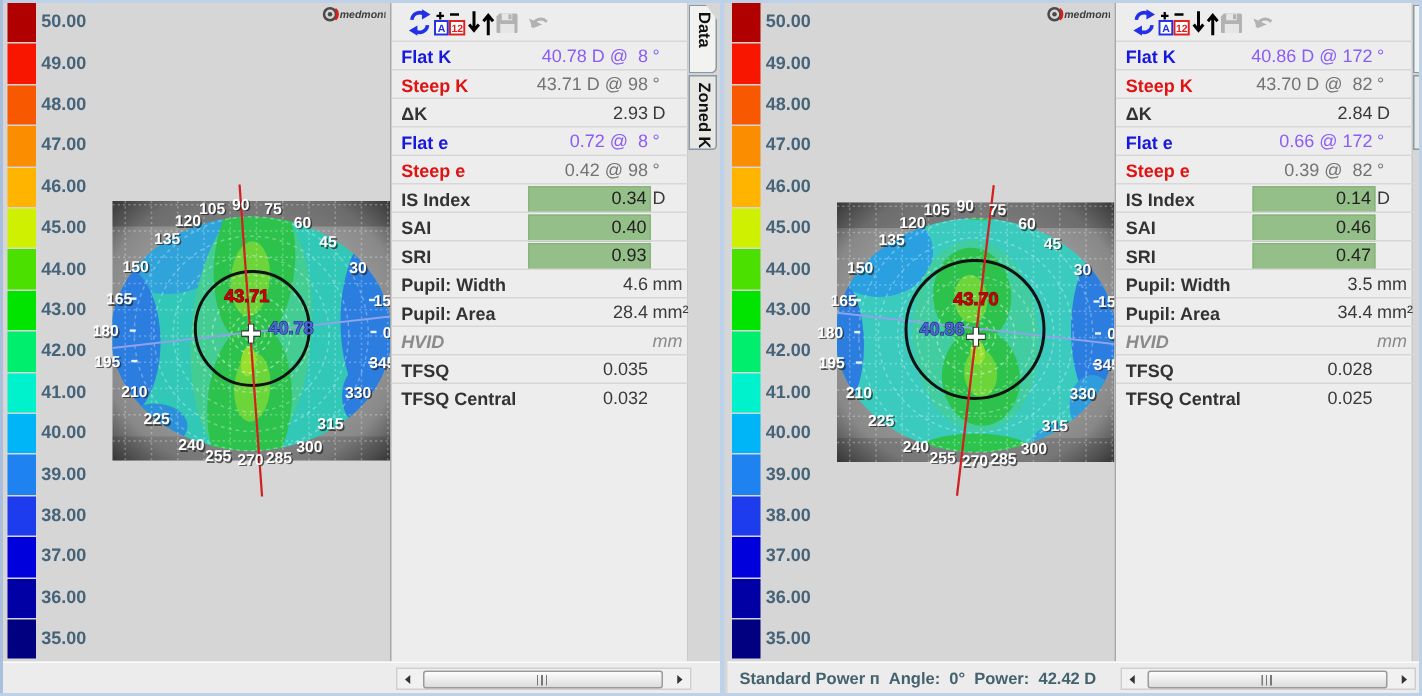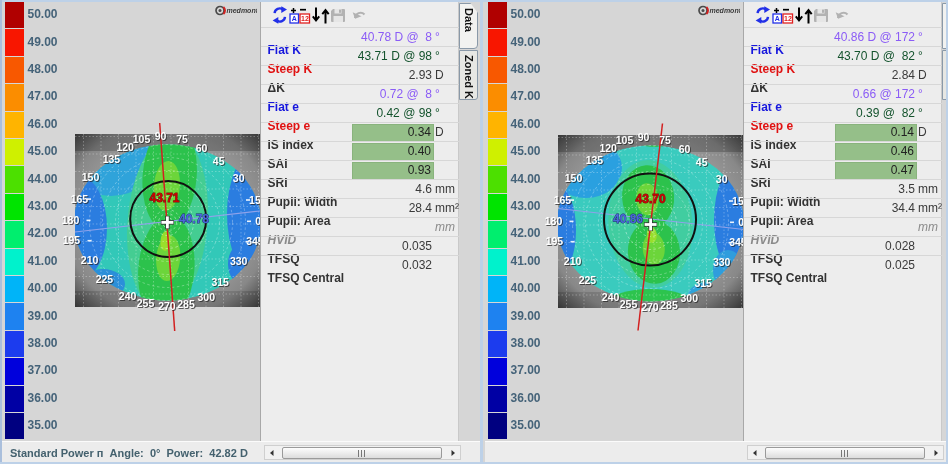--- a/index.html
+++ b/index.html
@@ -7,26 +7,26 @@
 .panel{position:absolute;top:0;width:481px;height:464px;background:#d6d6d6}
 .pL{left:0}.pR{left:483px}
 .blk{position:absolute;left:5px;width:19px;height:26.4px}
 .slab{position:absolute;left:27.5px;font-size:12px;font-weight:bold;color:#456379}
 .photo{position:absolute;left:75px;top:134px;width:185px;height:173px}
 .pR .photo{left:74.5px;top:134.5px}
 .logo{position:absolute;left:215px;top:2px}
 .dpanel{position:absolute;left:260px;top:2px;width:199px;height:439px;background:#ededed;border-left:1px solid #a8a8a8;border-right:1px solid #c9c9c9}
 .tbar{position:absolute;left:11px;top:4px}
 .row{position:absolute;left:0;width:199px;border-top:1px solid #d7d7d7;font-size:12px}
-.lab{position:absolute;left:6.5px;top:15px;font-weight:bold}
+.lab{position:absolute;left:6.5px;top:3px;font-weight:bold}
 .lb{color:#1717dd}.lr{color:#e01212}.ld{color:#333}
 .li{color:#8a8a8a;font-style:italic;font-weight:bold}
 .num{position:absolute;right:28px;top:2px;text-align:right}
 .unit{position:absolute;left:174px;top:2px}
-.vb{color:#8b5cf6}.vr{color:#14532d}.vd{color:#3a3a3a}
+.vb{color:#8b5cf6}.vr{color:#737373}.vd{color:#3a3a3a}
 .vi{color:#8a8a8a;font-style:italic}
 .gcell{position:absolute;left:91px;top:0.5px;width:82px;height:18px;background:#95bf89;border:1px solid #89b37d}
 .gnum{position:absolute;left:91px;width:82px;top:2px;text-align:right;color:#222;padding-right:3px}
 .tabstrip{position:absolute;left:459px;top:0;width:22px;height:440px}
 .tab{position:relative;background:#f2f2f0;border:1px solid #8a99a8;width:19px}
 .tab span{writing-mode:vertical-rl;font-size:11px;font-weight:bold;color:#111;display:block;margin:4px auto 0 3px}
 .tab1{height:46px;top:3px;border-radius:0 0 4px 0;clip-path:polygon(0 0,60% 0,100% 22%,100% 100%,0 100%)}
 .tab2{height:50px;top:4px;background:#e7e7e3;border-radius:0 0 3px 0}
 .status{position:absolute;left:2px;top:441px;width:478px;height:21px;background:#ececec;border-top:1px solid #fbfbfb}
 .stext{position:absolute;left:8px;top:5px;font-size:11px;font-weight:bold;color:#44616e}
@@ -310,21 +310,20 @@
 </div>
 <div class="tabstrip">
 <div class="tab tab1">
         <span>Data</span>
       </div>
 <div class="tab tab2">
         <span>Zoned K</span>
       </div>
 </div>
 <div class="status">
-<span class="stext">Standard Power п&nbsp;&nbsp;Angle:&nbsp;&nbsp;0°&nbsp;&nbsp;Power:&nbsp;&nbsp;42.82 D</span>
 <div class="sbar">
 <div class="sarr" style="left:3px">
           <svg width="8" height="8" viewBox="0 0 8 8">
             <path d="M5.5 1 L2 4 L5.5 7 Z" fill="#333"></path>
           </svg>
         </div>
 <div class="sthumb">
           <span class="grip"></span>
         </div>
 <div class="sarr" style="right:3px">
@@ -604,20 +603,21 @@
 </div>
 <div class="tabstrip">
 <div class="tab tab1">
         <span>Data</span>
       </div>
 <div class="tab tab2">
         <span>Zoned K</span>
       </div>
 </div>
 <div class="status">
+<span class="stext">Standard Power п&nbsp;&nbsp;Angle:&nbsp;&nbsp;0°&nbsp;&nbsp;Power:&nbsp;&nbsp;42.42 D</span>
 <div class="sbar">
 <div class="sarr" style="left:3px">
           <svg width="8" height="8" viewBox="0 0 8 8">
             <path d="M5.5 1 L2 4 L5.5 7 Z" fill="#333"></path>
           </svg>
         </div>
 <div class="sthumb">
           <span class="grip"></span>
         </div>
 <div class="sarr" style="right:3px">

